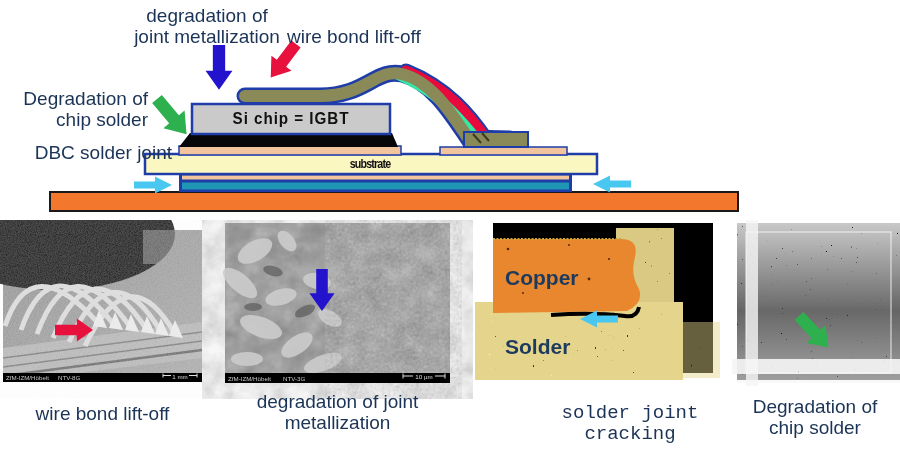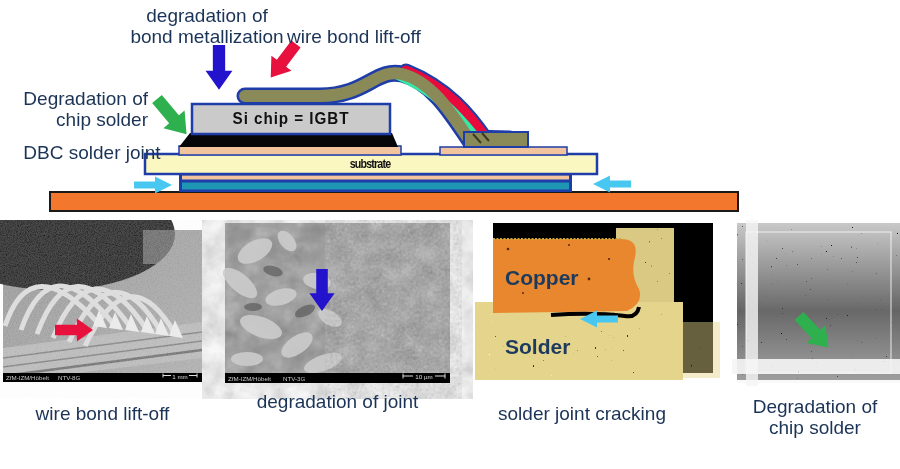--- a/index.html
+++ b/index.html
@@ -1,20 +1,20 @@
 <!DOCTYPE html>
 <html><head>
 <meta charset="utf-8">
 <style>
   html,body{margin:0;padding:0;background:#fff;}
   #stage{position:relative;width:900px;height:469px;background:#ffffff;overflow:hidden;
          font-family:"Liberation Sans",sans-serif;}
   .lbl{position:absolute;color:#1b3356;font-size:19px;line-height:21px;}
   .cap{position:absolute;color:#1b3356;font-size:19px;line-height:21px;text-align:center;}
-  .ctr{text-align:center;} .rgt{text-align:right;} .lft{text-align:center;}
+  .ctr{text-align:center;} .rgt{text-align:right;} .lft{text-align:right;}
   .chiptxt{position:absolute;left:192px;top:110px;width:198px;text-align:center;
            font-weight:bold;font-size:16px;color:#101010;letter-spacing:1px;
            transform:scaleX(.95);transform-origin:center;}
   .subtxt{position:absolute;left:322px;top:156px;width:96px;text-align:center;
           font-weight:bold;font-size:13px;color:#101010;letter-spacing:-1px;
           transform:scaleX(.82);transform-origin:center;}
   svg{position:absolute;left:0;}
   svg text{font-family:"Liberation Sans",sans-serif;}
 </style>
 </head>
@@ -92,21 +92,21 @@
 
     <use href="#arrowA" transform="translate(219,45) rotate(90) scale(1.12)" fill="#2313cd"></use>
     <use href="#arrowA" transform="translate(296,44) rotate(127) scale(1.05)" fill="#e8103c"></use>
     <use href="#arrowA" transform="translate(157,99) rotate(50) scale(1.15)" fill="#2eb04e"></use>
     <use href="#arrowB" transform="translate(134,185)" fill="#48c8f0"></use>
     <use href="#arrowB" transform="translate(631,184) rotate(180)" fill="#48c8f0"></use>
   </svg>
 
   <div class="lbl ctr" style="left:112px;top:5px;width:190px;">
     <div>degradation of</div>
-    <div>bond metallization</div>
+    <div>joint metallization</div>
   </div>
   <div class="lbl" style="left:287px;top:26px;">wire bond lift-off</div>
   <div class="lbl rgt" style="left:20px;top:88px;width:128px;">
     <div>Degradation of</div>
     <div>chip solder</div>
   </div>
   <div class="lbl lft" style="left:12px;top:142px;width:160px;">
     <div>DBC solder joint</div>
   </div>
   <div class="chiptxt">Si chip = IGBT</div>
@@ -205,22 +205,23 @@
       <rect x="10" y="10" width="10" height="139" filter="url(#whiteNoise)" opacity="0.8"></rect>
       <use href="#arrowA" transform="translate(62,93) rotate(47) scale(1.08)" fill="#2eb04e"></use>
     </g>
   </svg>
 
   <div class="cap" style="left:3px;top:403px;width:199px;">
     <div>wire bond lift-off</div>
   </div>
   <div class="cap" style="left:225px;top:391px;width:225px;">
     <div>degradation of joint</div>
-  </div>
-  <div class="cap" style="left:472px;top:403px;width:220px;">
+    <div>metallization</div>
+  </div>
+  <div class="cap" style="left:520px;top:403px;width:220px;font-family:Liberation Mono, monospace;">
     <div>solder joint cracking</div>
   </div>
   <div class="cap" style="left:730px;top:396px;width:170px;">
     <div>Degradation of</div>
     <div>chip solder</div>
   </div>
 
 </div>
 
 </body></html>

